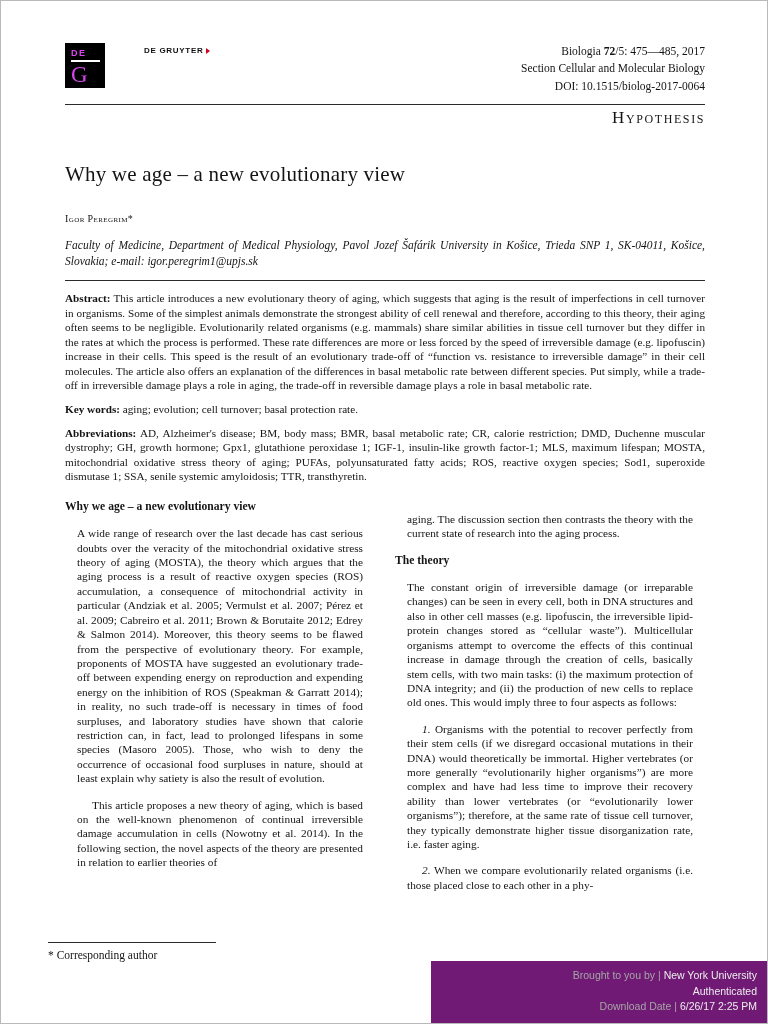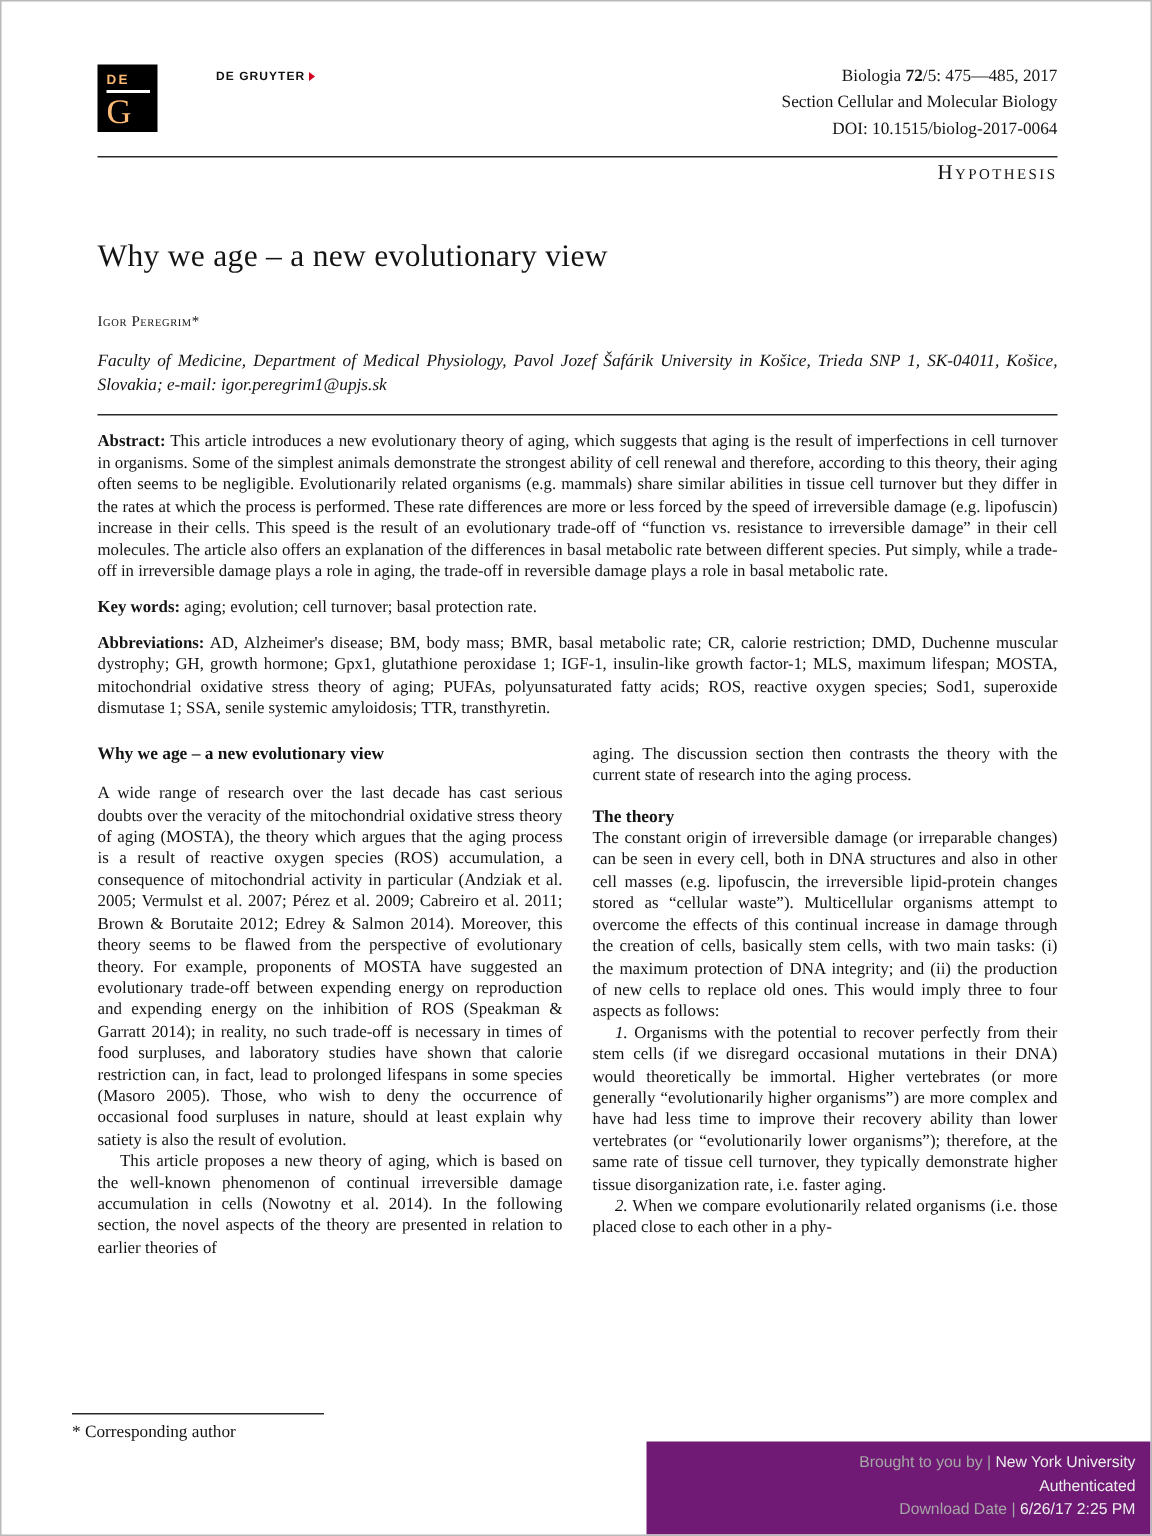--- a/index.html
+++ b/index.html
@@ -16,21 +16,21 @@
     overflow: hidden;
     background: #fff;
     border: 1px solid #b9b9b9;
   }
   .content { padding: 42px 62px 0 64px; }
 
   
   .header { display: flex; justify-content: space-between; align-items: flex-start; }
   .logo-block { display: flex; gap: 7px; align-items: flex-start; }
   .logo-square {
-    width: 40px; height: 45px; background: #000; color: #fdba74;
+    width: 40px; height: 45px; background: #000; color: #d946ef;
     display: flex; flex-direction: column; padding: 5px 5px 2px 6px;
   }
   .logo-de {
     font-family: "Liberation Sans", sans-serif; font-size: 9px; font-weight: bold;
     letter-spacing: 1.5px; border-bottom: 2px solid #fff; padding-bottom: 2px; width: 100%;
   }
   .logo-g { font-size: 23px; line-height: 1.05; margin-top: 1px; }
   .wordmark-wrap { display: flex; align-items: center; margin-top: 3px; }
   .wordmark {
     font-family: "Liberation Sans", sans-serif; font-size: 8px; font-weight: bold;
@@ -39,21 +39,21 @@
   .red-accent {
     width: 0; height: 0; display: inline-block; margin-left: 3px;
     border-left: 4px solid #d2001e; border-top: 3px solid transparent; border-bottom: 3px solid transparent;
   }
   .journal-info { text-align: right; font-size: 11.5px; line-height: 1.5; }
 
   .rule { border: none; border-top: 1px solid #2a2a2a; margin: 0; }
   .header-rule { margin-top: 9px; }
   .article-type {
     text-align: right; font-variant: small-caps; letter-spacing: 1.6px;
-    font-size: 14px; margin-top: 3px;
+    font-size: 17px; margin-top: 3px;
   }
 
   
   .title { font-size: 21px; font-weight: 400; margin: 34px 0 0; letter-spacing: 0.2px; }
   .author { margin-top: 26px; font-size: 10px; font-variant: small-caps; letter-spacing: 0.4px; }
   .affiliation { margin-top: 13px; font-style: italic; font-size: 11.5px; line-height: 1.45; text-align: justify; }
   .abstract-rule { margin-top: 10px; }
 
   
   .meta { font-size: 11.2px; line-height: 1.3; text-align: justify; margin: 9px 0 0; hyphens: auto; -webkit-hyphens: auto; }
@@ -61,21 +61,21 @@
   .meta .label { font-weight: bold; }
 
   
   .columns { display: flex; gap: 20px; margin-top: 16px; height: 418px; overflow: hidden; }
   .col {
     flex: 1 1 0; font-size: 11.3px; line-height: 14.4px;
     text-align: justify; hyphens: auto; -webkit-hyphens: auto;
   }
   .sec-heading { font-size: 11.6px; font-weight: bold; margin: 0 0 12px; }
   .mid-heading { margin: 13px 0 0; }
-  .body-p { margin: 0; }
+  .body-p { margin: 12px; }
   .body-p.indent { text-indent: 15px; }
 
   
   .footnote-area {
     position: absolute; left: 47px; top: 941px; width: 400px;
     background: #fff; font-size: 11.5px; z-index: 2;
   }
   .footnote-rule { width: 168px; border: none; border-top: 1px solid #2a2a2a; margin: 0; }
   .footnote-text { margin-top: 6px; }
   .copyright-area {

